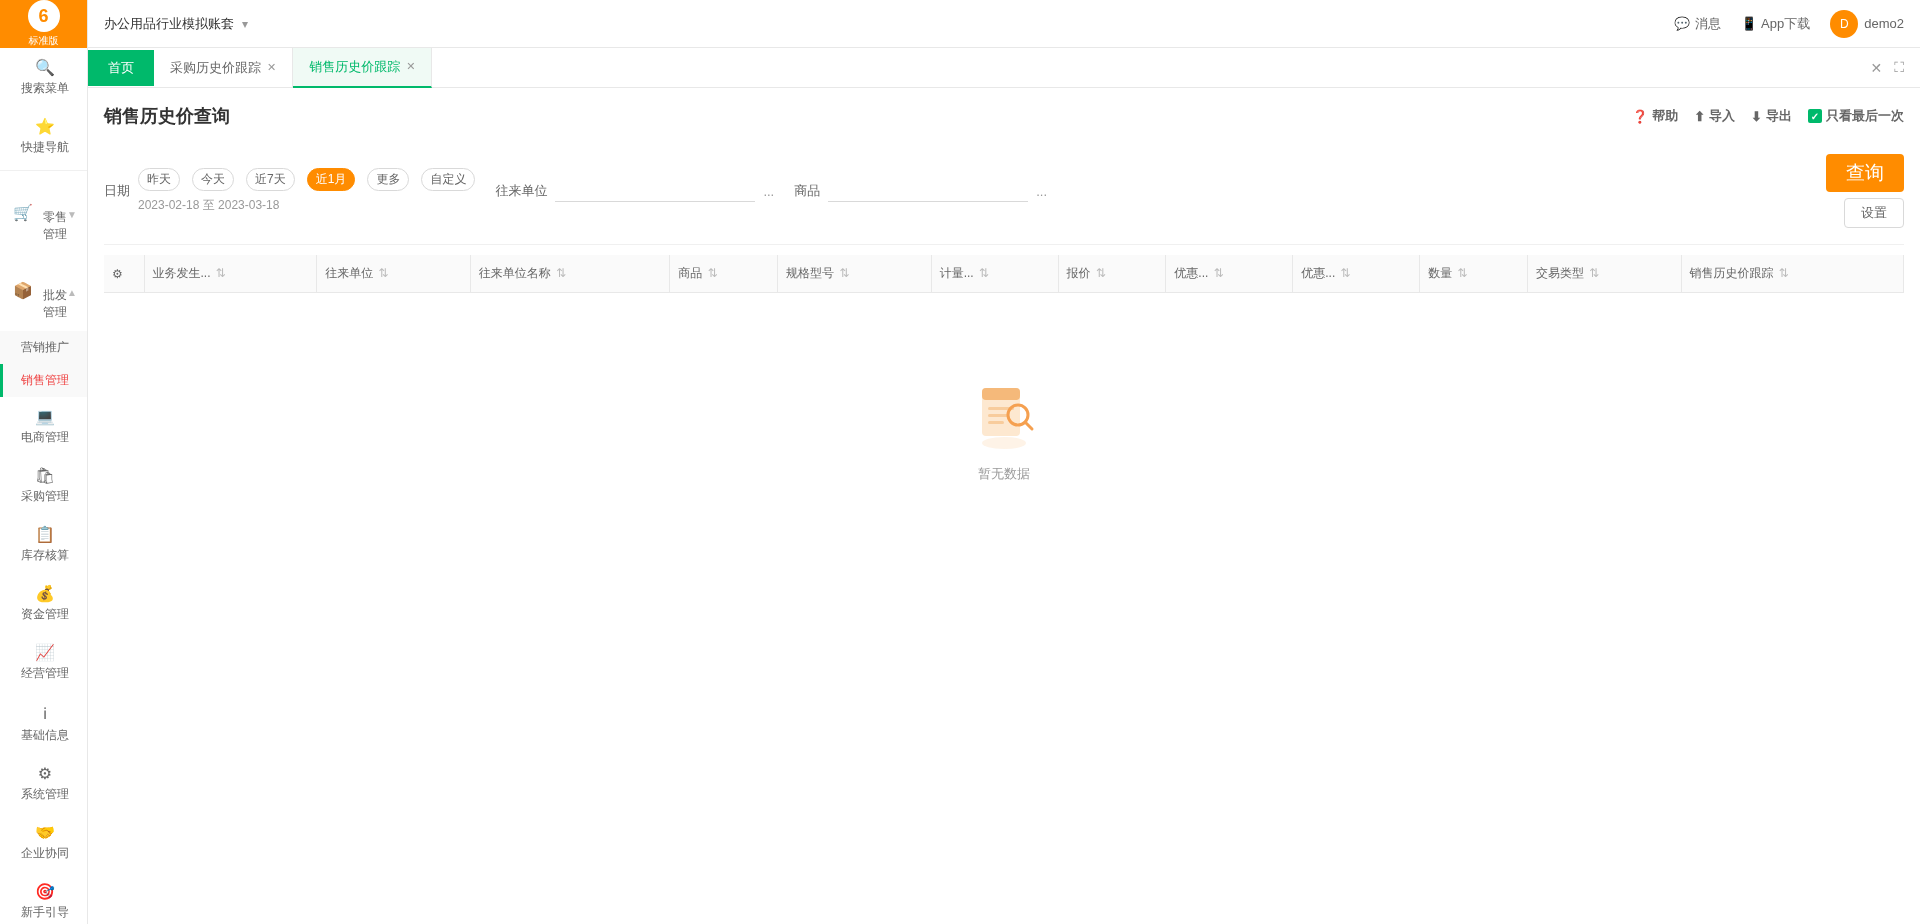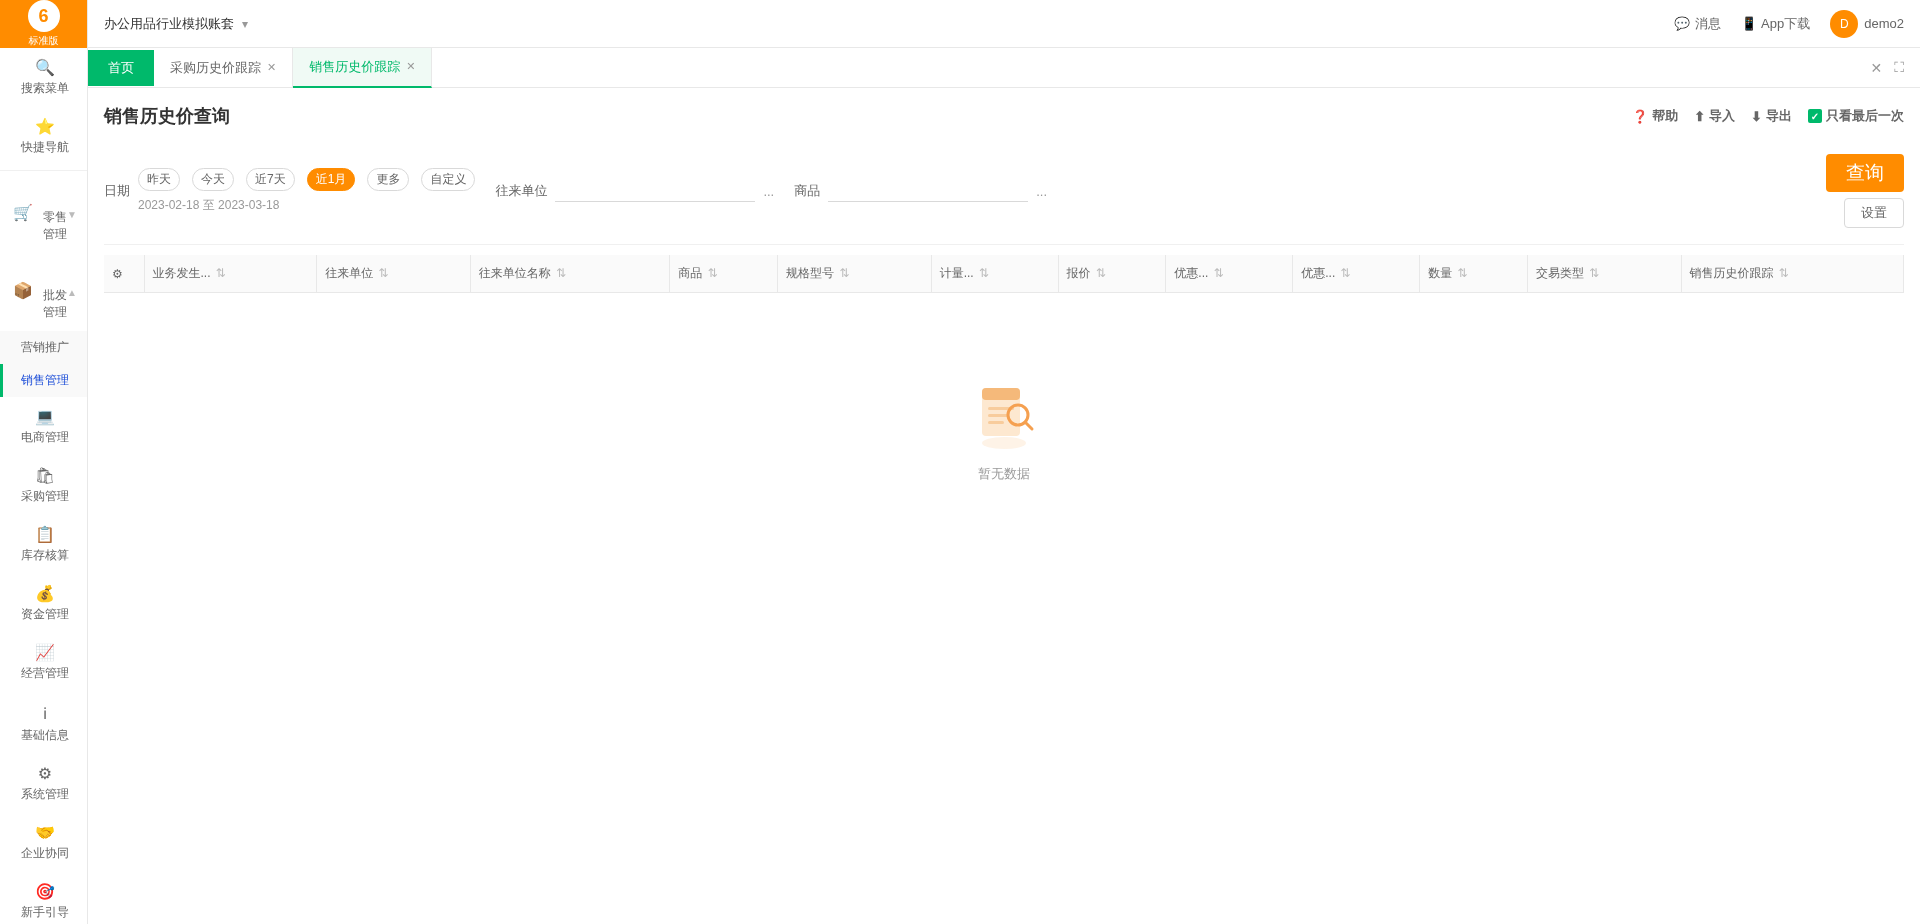--- a/index.html
+++ b/index.html
@@ -108,21 +108,21 @@
   </div>
   <div class="sidebar-item with-arrow">
     <span class="icon">📦</span>
     <span class="label">批发管理</span>
     <span style="font-size:10px;color:#bbb;">▲</span>
   </div>
   <div class="sidebar-sub">
     <div class="sidebar-item" style="font-size:12px;padding:8px 5px;">
       <span>营销推广</span>
     </div>
-    <div class="sidebar-item active" style="font-size:12px;padding:8px 5px;border-left:3px solid #00b96b;color:#1d4ed8;">
+    <div class="sidebar-item active" style="font-size:12px;padding:8px 5px;border-left:3px solid #00b96b;color:#ef4444;">
       <span>销售管理</span>
     </div>
   </div>
   <div class="sidebar-item">
     <span class="icon">💻</span>
     <span>电商管理</span>
   </div>
   <div class="sidebar-item">
     <span class="icon">🛍</span>
     <span>采购管理</span>

